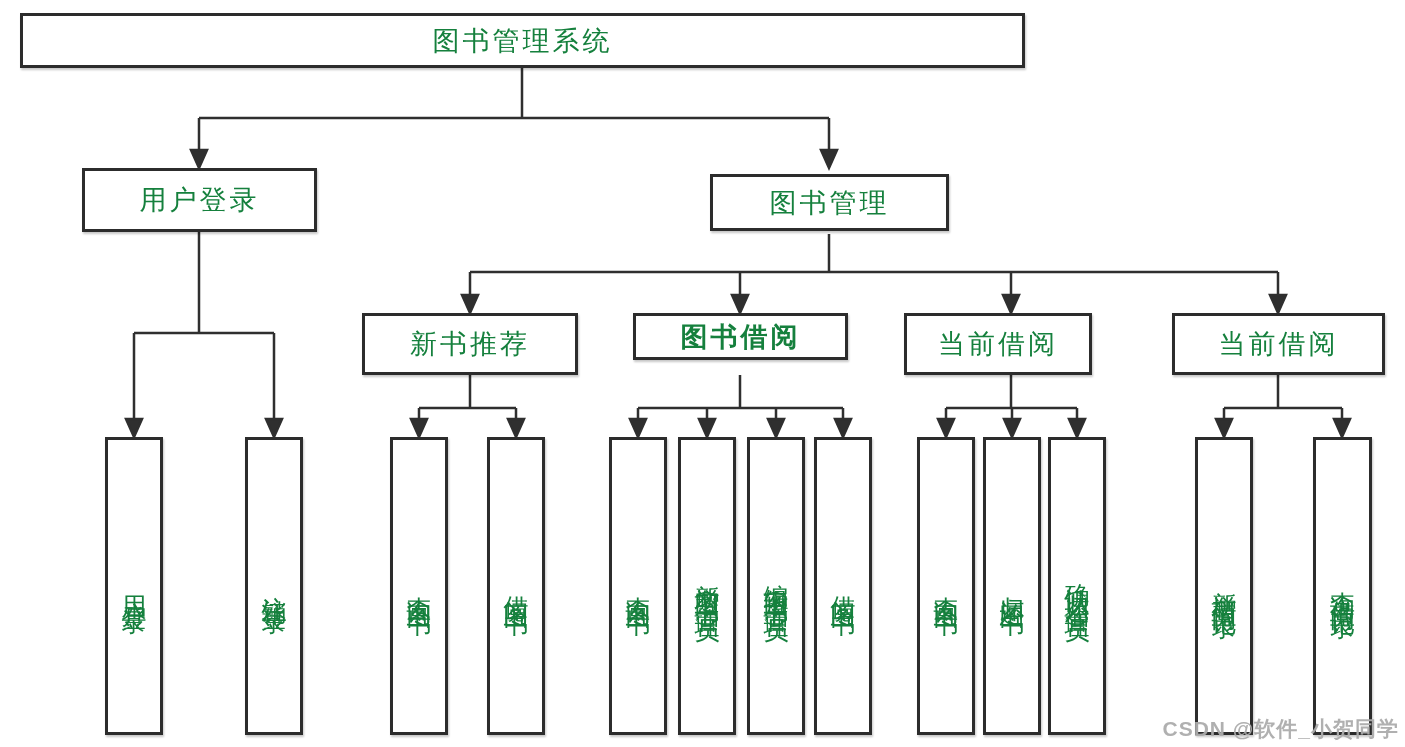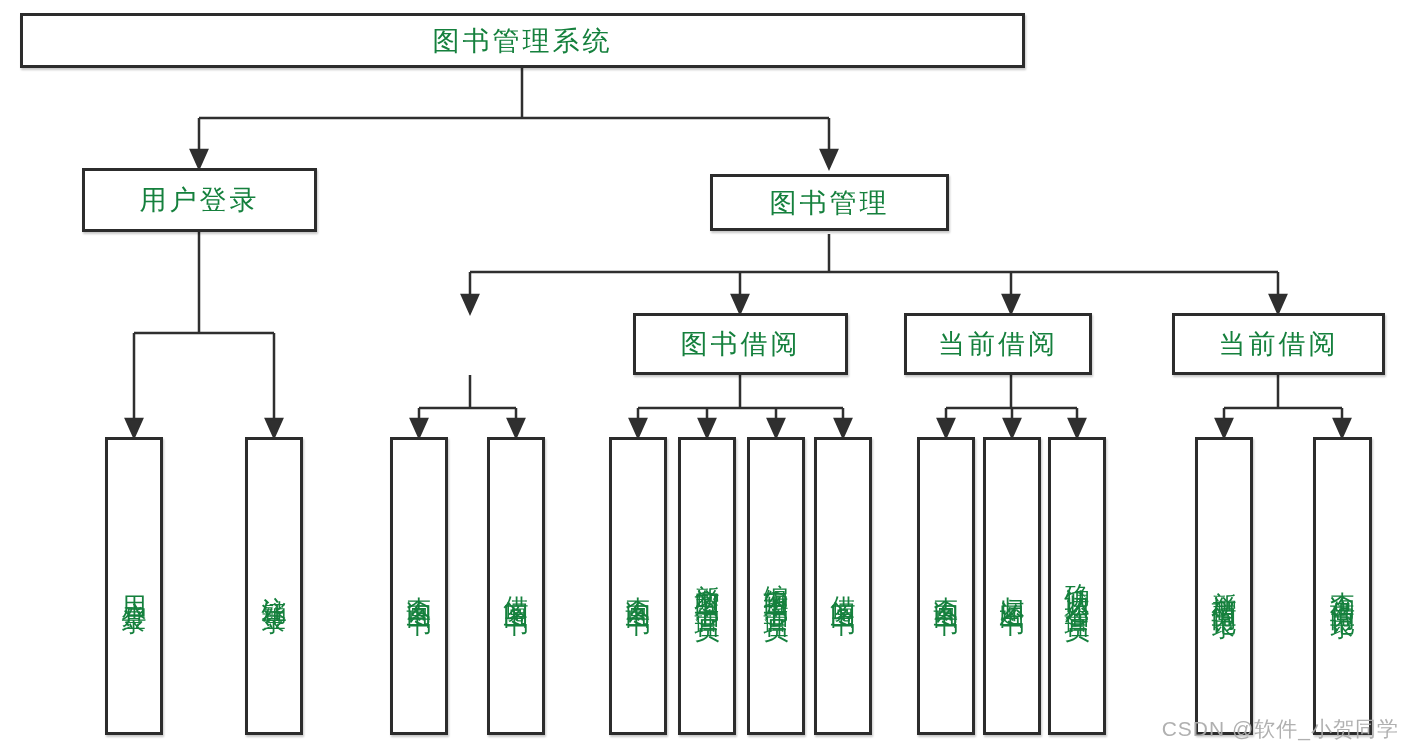--- a/index.html
+++ b/index.html
@@ -42,20 +42,21 @@
   }
   .watermark {
     position: absolute;
     right: 6px;
     bottom: 4px;
     font-size: 21px;
     letter-spacing: 1px;
     color: rgba(172,172,172,0.95);
     white-space: nowrap;
     z-index: 5;
+    font-weight: bold;
   }
 </style>
 </head>
 <body>
 
 <div class="canvas">
 
   <svg class="wires" viewBox="0 0 1405 747" xmlns="http://www.w3.org/2000/svg">
     <g stroke="#2f2f2f" stroke-width="2.5" fill="#2f2f2f">
 
@@ -97,21 +98,22 @@
         <polygon points="1334,419 1350,419 1342,437"></polygon>
       </g>
     </g>
   </svg>
 
   <div class="node hbox" style="left:20px; top:13px; width:1005px; height:55px;">图书管理系统</div>
 
   <div class="node hbox" style="left:82px; top:168px; width:235px; height:64px;">用户登录</div>
   <div class="node hbox" style="left:710px; top:174px; width:239px; height:57px;">图书管理</div>
 
-  <div class="node hbox" style="left:633px; top:313px; width:215px; height:62px;">图书借阅</div>
+  <div class="node hbox" style="left:362px; top:313px; width:216px; height:62px;">新书推荐</div>
+  <div class="node hbox" style="left:633px; top:313px; width:215px; height:47px;font-weight:bold;">图书借阅</div>
   <div class="node hbox" style="left:904px; top:313px; width:188px; height:62px;">当前借阅</div>
   <div class="node hbox" style="left:1172px; top:313px; width:213px; height:62px;">当前借阅</div>
 
   <div class="node vbox" style="left:105px; top:437px; width:58px; height:298px;">用户登录</div>
   <div class="node vbox" style="left:245px; top:437px; width:58px; height:298px;">注销登录</div>
 
   <div class="node vbox" style="left:390px; top:437px; width:58px; height:298px;">查询图书</div>
   <div class="node vbox" style="left:487px; top:437px; width:58px; height:298px;">借阅图书</div>
 
   <div class="node vbox" style="left:609px; top:437px; width:58px; height:298px;">查询图书</div>

